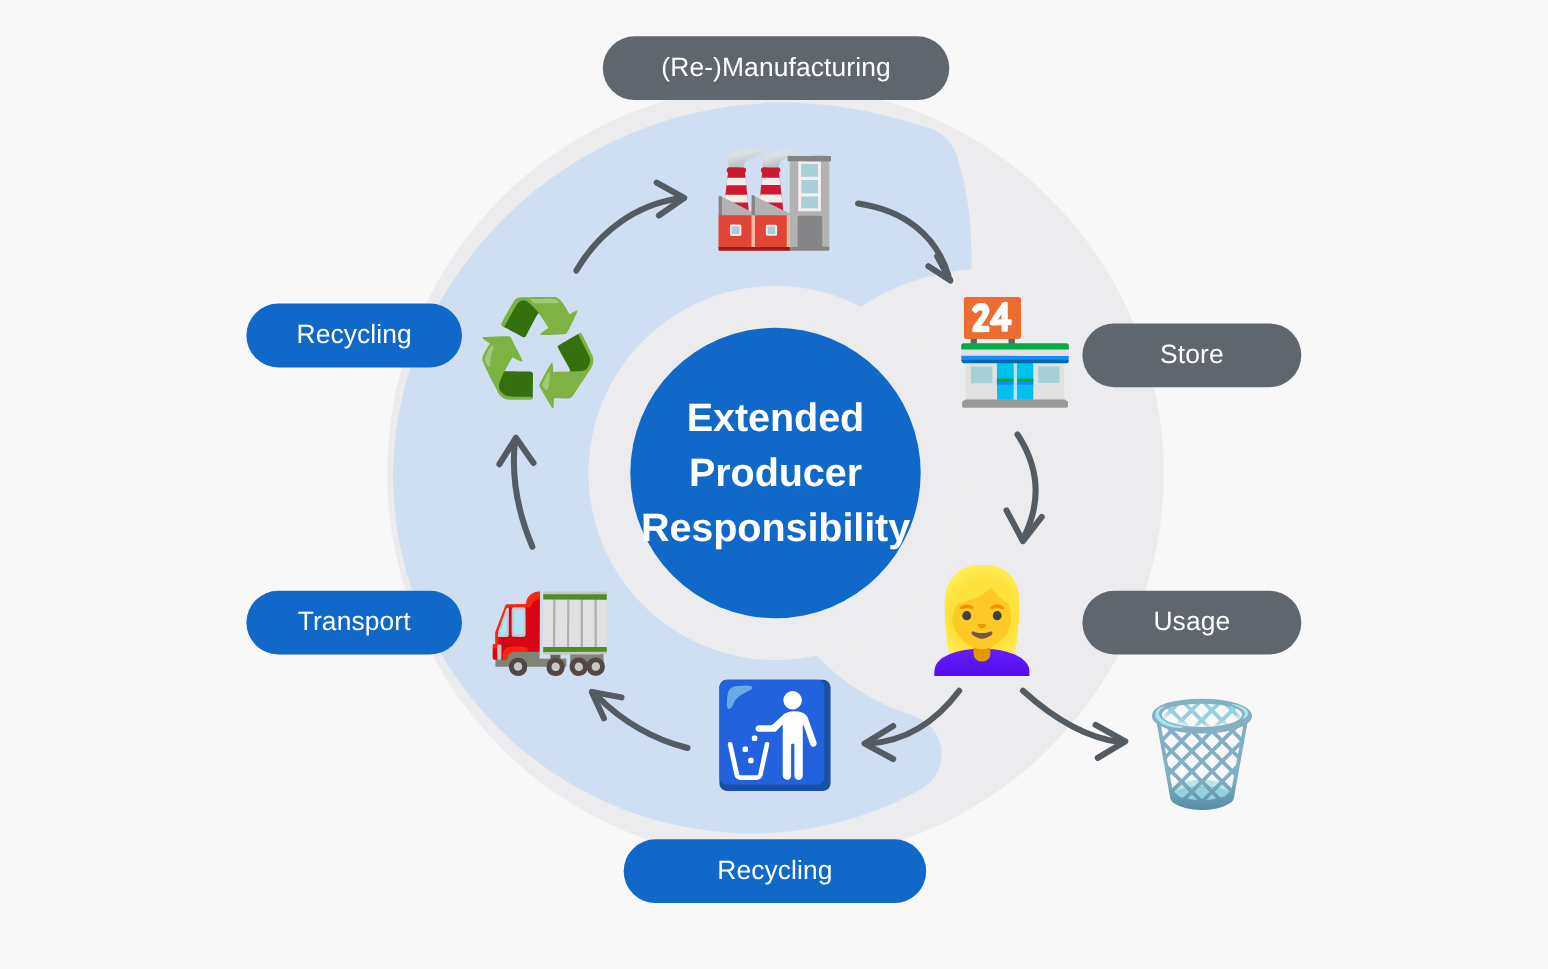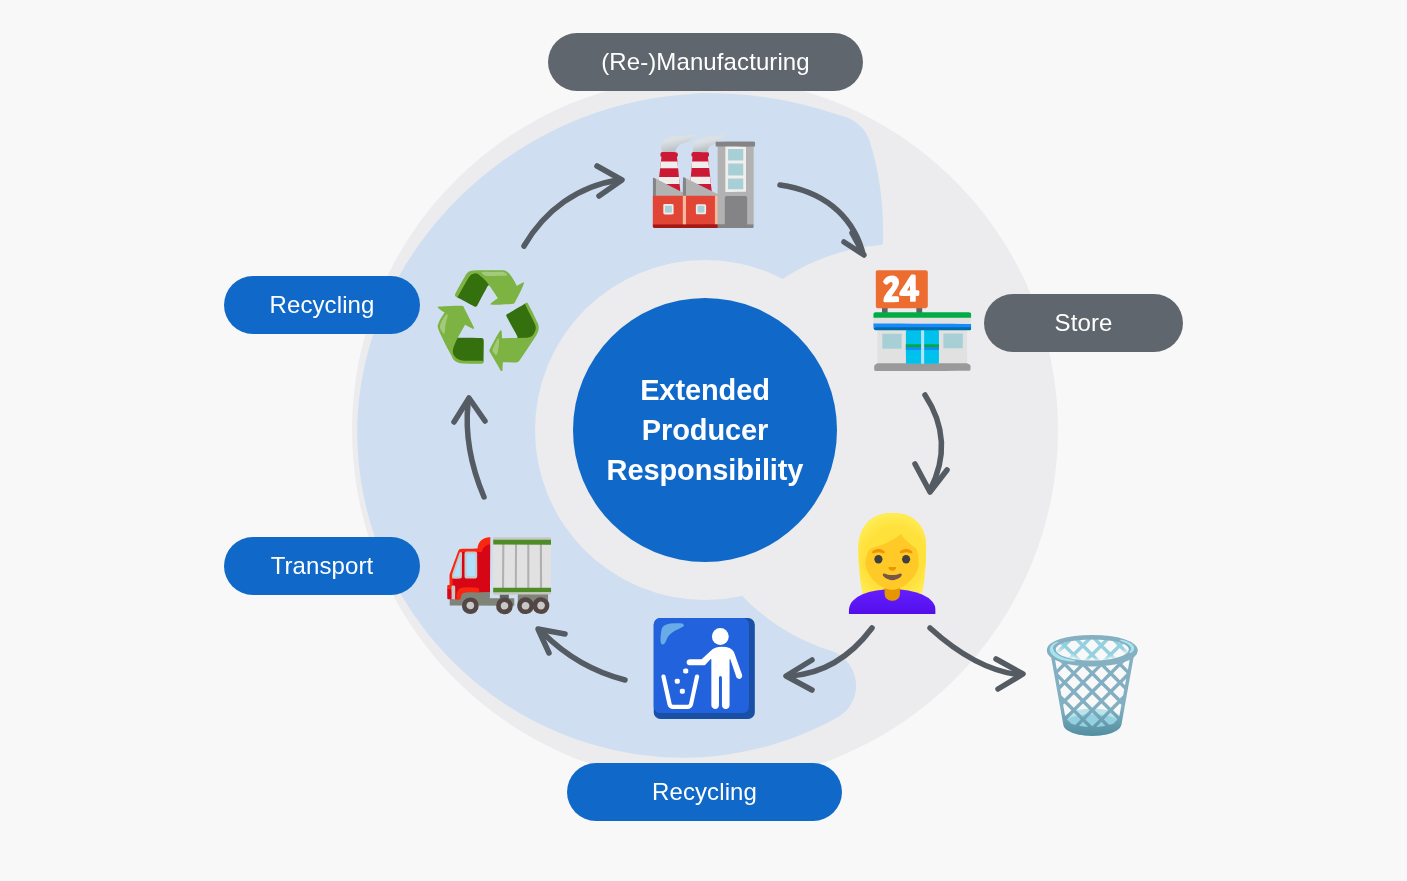--- a/index.html
+++ b/index.html
@@ -42,21 +42,21 @@
     height: 264px;
     border-radius: 50%;
     background: #1069c8;
     display: flex;
     align-items: center;
     justify-content: center;
     box-sizing: border-box;
   }
   .hub-text {
     color: #ffffff;
-    font-size: 29px;
+    font-size: 36px;
     font-weight: bold;
     line-height: 1.38;
     text-align: center;
     letter-spacing: -0.1px;
     white-space: pre-line;
   }
 
   
   .pill {
     position: absolute;
@@ -188,20 +188,21 @@
   <div class="node node-collection">🚮</div>
 
   <div class="node node-truck">🚛</div>
 
   <div class="node node-recycling">♻️</div>
 
   <div class="pill gray pill-manufacturing">(Re-)Manufacturing</div>
 
   <div class="pill gray pill-store">Store</div>
 
+  <div class="pill gray pill-usage">Usage</div>
 
   <div class="pill blue pill-collection">Recycling</div>
 
   <div class="pill blue pill-transport">Transport</div>
 
   <div class="pill blue pill-recycling">Recycling</div>
 
 </div>
 
 </body></html>

